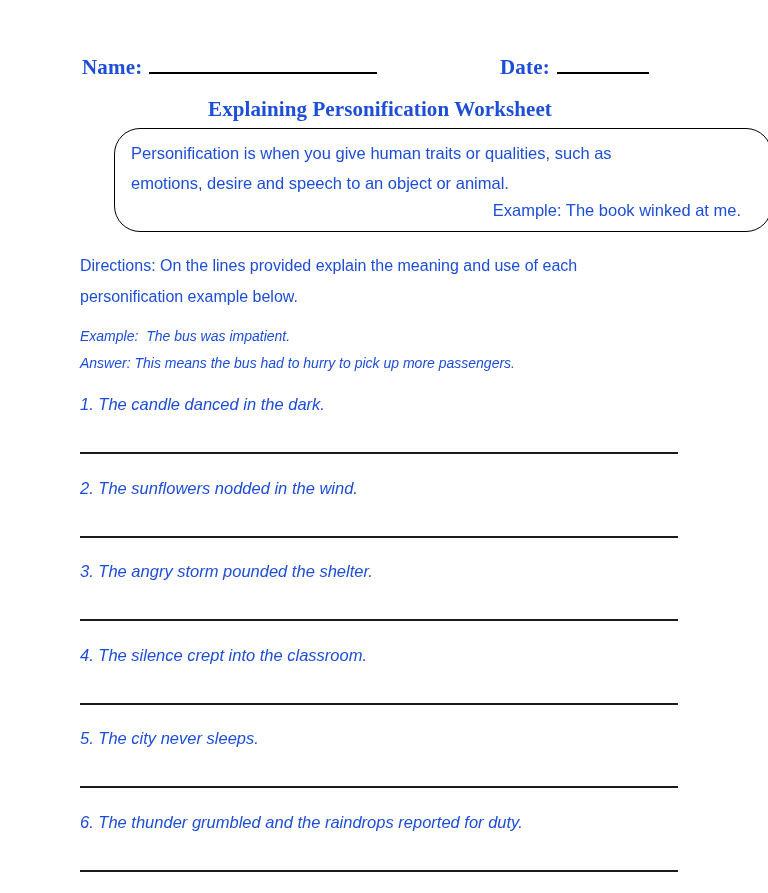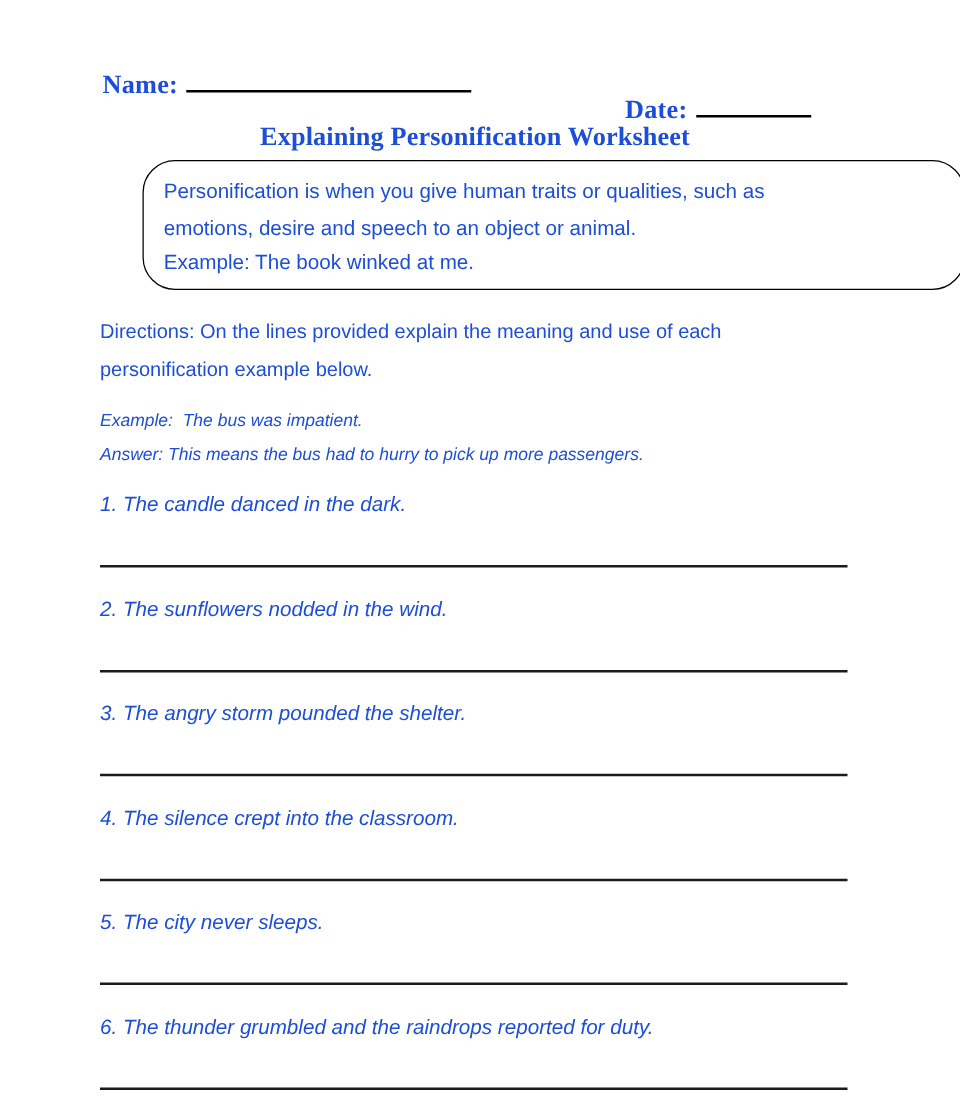--- a/index.html
+++ b/index.html
@@ -35,21 +35,21 @@
     display: flex;
     align-items: baseline;
     font-family: "Liberation Serif", serif;
     font-weight: bold;
     font-size: 21px;
     line-height: 24px;
     white-space: nowrap;
   }
 
   .field-name { left: 82px; top: 0; }
-  .field-date { left: 500px; top: 0; margin-top: 20px; }
+  .field-date { left: 500px; top: 0; }
 
   .field-label {
     letter-spacing: 0.2px;
   }
 
   .field-blank {
     display: inline-block;
     border-bottom: 2.4px solid #000;
     margin-left: 7px;
     height: 17px;
@@ -90,21 +90,21 @@
     position: absolute;
     left: 16px;
     top: 9px;
     width: 610px;
     font-size: 16.5px;
     line-height: 30px;
     font-weight: 400;
   }
 
   .definition-text .dline { display: block; }
-  .definition-text .dline-example { margin-top: -3px; }
+  .definition-text .dline-example { margin-top: -3px; text-align: right; }
 
   
   .directions {
     position: absolute;
     left: 80px;
     top: 250px;
     width: 600px;
     font-size: 16px;
     line-height: 31px;
     font-weight: 400;

